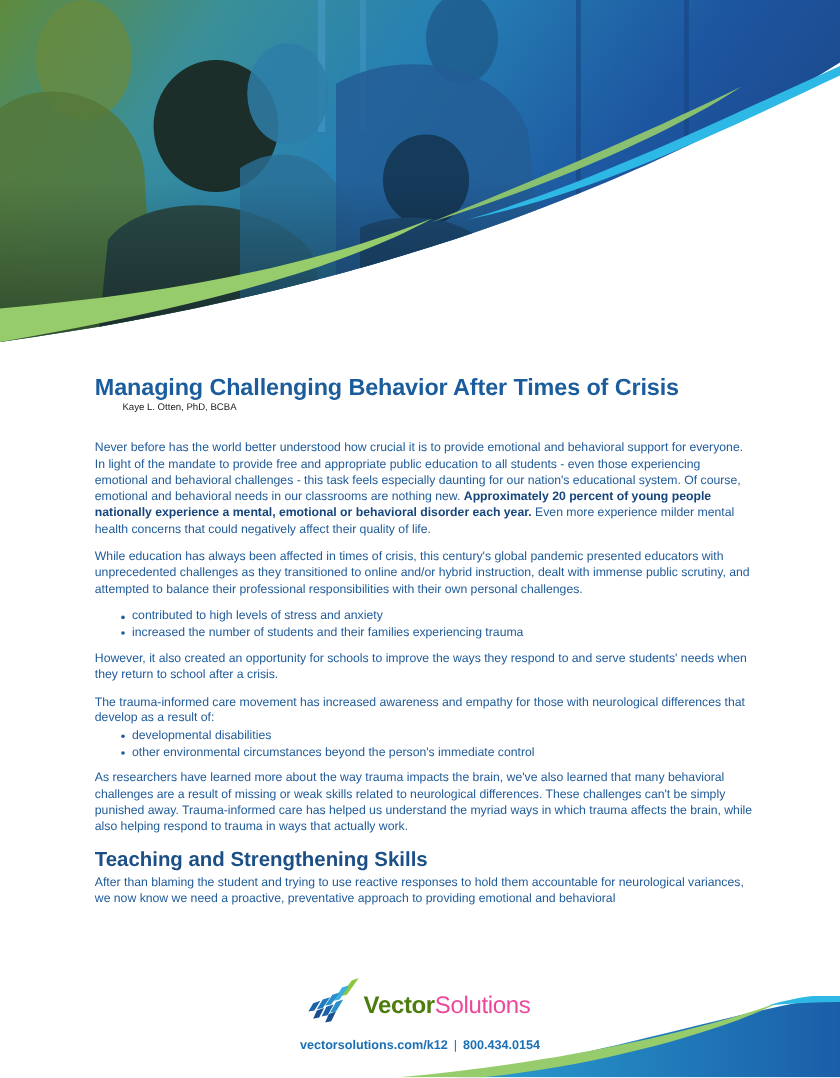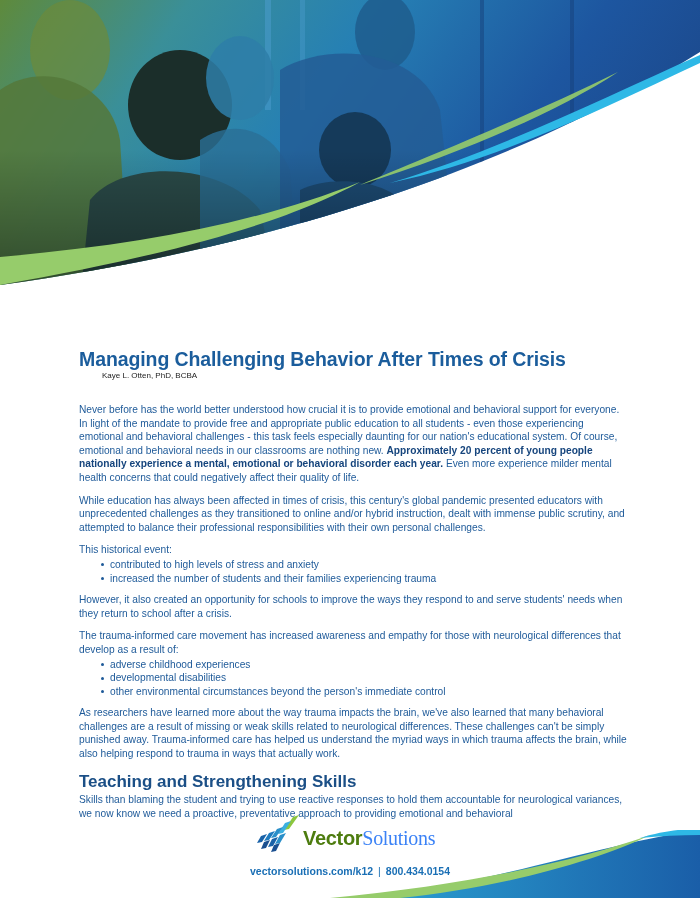--- a/index.html
+++ b/index.html
@@ -8,21 +8,21 @@
     background: #ffffff;
     font-family: "Liberation Sans", "DejaVu Sans", sans-serif;
   }
   .hero {
     position: absolute; left: 0; top: 0; width: 700px; height: 300px;
   }
   .hero svg { display: block; }
   .content {
     position: absolute; left: 79px; top: 312px; width: 548px;
     color: #1e5a99;
-    font-size: 10.2px; line-height: 13.6px; margin-top: 36px;
+    font-size: 10.2px; line-height: 13.6px;
   }
   .title {
     font-size: 19.5px; line-height: 22px; font-weight: bold; color: #1b5d9c;
     margin: 0; letter-spacing: -0.1px;
   }
   .author {
     color: #222; font-size: 8px; line-height: 10px; margin: 1px 0 22px 0; padding-left: 23px;
   }
   p { margin: 0 0 9px 0; }
   b { color: #16457d; }
@@ -37,21 +37,21 @@
     font-size: 17px; font-weight: bold; color: #1b4f86; margin: 14px 0 5px 0;
   }
   .footer-logo {
     position: absolute; left: 253px; top: 815px; width: 200px; height: 42px;
   }
   .logo-text {
     position: absolute; left: 50px; top: 12px; font-size: 20px; color: #2a4a5e;
     letter-spacing: -0.3px; white-space: nowrap;
   }
   .logo-text .strong { font-weight: bold; color: #4d7c0f; }
-  .logo-text .light { color: #3b82f6; font-family: Liberation Serif, serif; }
+  .logo-text .light { color: #ec4899; }
   .footer-contact {
     position: absolute; left: 0; width: 700px; top: 865px; text-align: center;
     font-size: 10.5px; font-weight: bold; color: #1a6fb5;
   }
   .footer-contact .sep { color: #1a6fb5; padding: 0 5px; font-weight: normal; }
   .bottom-swoosh { position: absolute; left: 0; top: 830px; width: 700px; height: 68px; }
 </style>
 </head>
 <body>
 
@@ -103,39 +103,37 @@
 </div>
 
 <div class="content">
   <h1 class="title">Managing Challenging Behavior After Times of Crisis</h1>
   <div class="author">Kaye L. Otten, PhD, BCBA</div>
 
   <p><span>Never before has the world better understood how crucial it is to provide emotional and behavioral support for everyone. In light of the mandate to provide free and appropriate public education to all students - even those experiencing emotional and behavioral challenges - this task feels especially daunting for our nation's educational system. Of course, emotional and behavioral needs in our classrooms are nothing new. </span><b>Approximately 20 percent of young people nationally experience a mental, emotional or behavioral disorder each year.</b><span> Even more experience milder mental health concerns that could negatively affect their quality of life.</span></p>
 
   <p>While education has always been affected in times of crisis, this century's global pandemic presented educators with unprecedented challenges as they transitioned to online and/or hybrid instruction, dealt with immense public scrutiny, and attempted to balance their professional responsibilities with their own personal challenges.</p>
 
-  <p class="intro">This historical event:</p>
   <ul>
     <li>contributed to high levels of stress and anxiety</li>
     <li>increased the number of students and their families experiencing trauma</li>
   </ul>
 
   <p>However, it also created an opportunity for schools to improve the ways they respond to and serve students' needs when they return to school after a crisis.</p>
 
   <p class="intro">The trauma-informed care movement has increased awareness and empathy for those with neurological differences that develop as a result of:</p>
   <ul>
-    <li>adverse childhood experiences</li>
     <li>developmental disabilities</li>
     <li>other environmental circumstances beyond the person's immediate control</li>
   </ul>
 
   <p>As researchers have learned more about the way trauma impacts the brain, we've also learned that many behavioral challenges are a result of missing or weak skills related to neurological differences. These challenges can't be simply punished away. Trauma-informed care has helped us understand the myriad ways in which trauma affects the brain, while also helping respond to trauma in ways that actually work.</p>
 
   <div class="subhead">Teaching and Strengthening Skills</div>
-  <p>Skills than blaming the student and trying to use reactive responses to hold them accountable for neurological variances, we now know we need a proactive, preventative approach to providing emotional and behavioral</p>
+  <p>After than blaming the student and trying to use reactive responses to hold them accountable for neurological variances, we now know we need a proactive, preventative approach to providing emotional and behavioral</p>
 </div>
 
 <svg class="bottom-swoosh" viewBox="0 0 700 68">
   <defs>
     <linearGradient id="footBlue" x1="0" y1="0" x2="1" y2="0">
       <stop offset="0" stop-color="#2a9fd0"></stop>
       <stop offset="1" stop-color="#1a5ea8"></stop>
     </linearGradient>
   </defs>
   <path d="M380,68 C520,45 620,10 700,0 L700,68 Z" fill="url(#footBlue)"></path>

